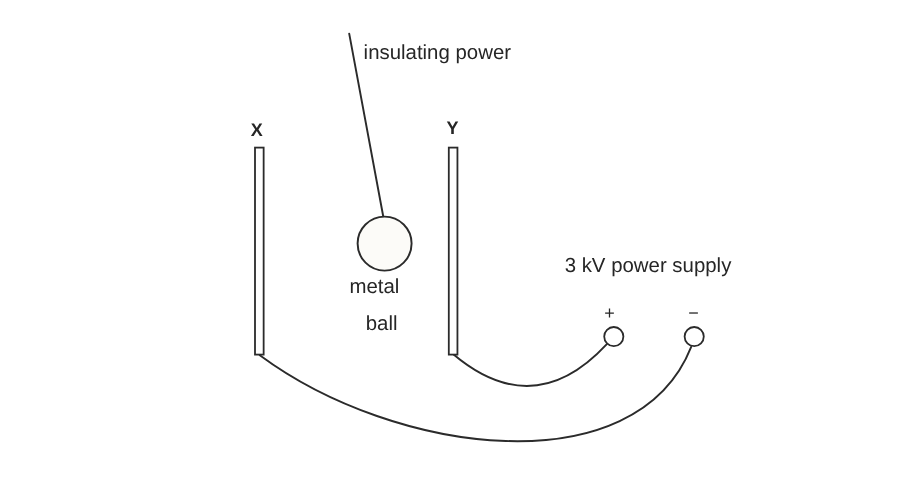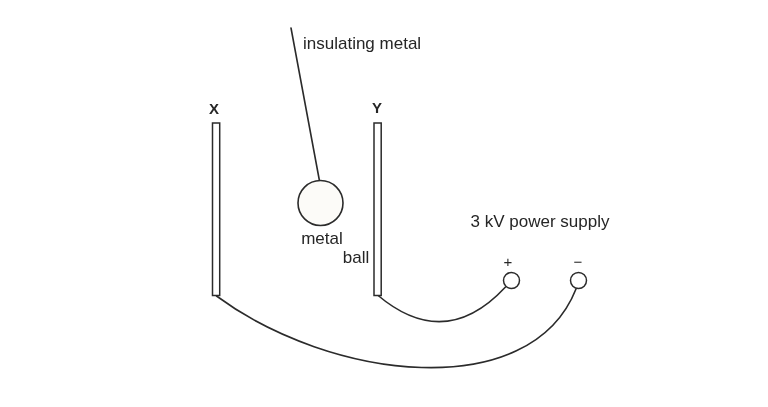--- a/index.html
+++ b/index.html
@@ -78,29 +78,29 @@
     <rect class="plate" x="212.5" y="123" width="7.2" height="172.5"></rect>
 
     <rect class="plate" x="374" y="123" width="7.2" height="172.5"></rect>
 
     <circle class="ball" cx="320.5" cy="203" r="22.5"></circle>
 
     <circle class="terminal" cx="511.5" cy="280.5" r="8"></circle>
     <circle class="terminal" cx="578.5" cy="280.5" r="8"></circle>
   </svg>
 
-  <div class="label" style="left:303px; top:34px;">insulating metal</div>
+  <div class="label" style="left:303px; top:34px;">insulating power</div>
 
   <div class="label plate-label centered" style="left:214px; top:100px;">X</div>
 
   <div class="label plate-label centered" style="left:377px; top:99px;">Y</div>
 
-  <div class="label centered" style="left:322px; top:229px;">metal</div>
+  <div class="label centered" style="left:312px; top:229px;">metal</div>
 
-  <div class="label centered" style="left:318px; top:248px;margin-left:38px;">ball</div>
+  <div class="label centered" style="left:318px; top:260px;">ball</div>
 
   <div class="label centered" style="left:540px; top:212px;">3 kV power supply</div>
 
   <div class="label sign-label centered" style="left:508px; top:253px;">+</div>
 
   <div class="label sign-label centered" style="left:578px; top:253px;">−</div>
 
 </div>
 
 </body></html>

